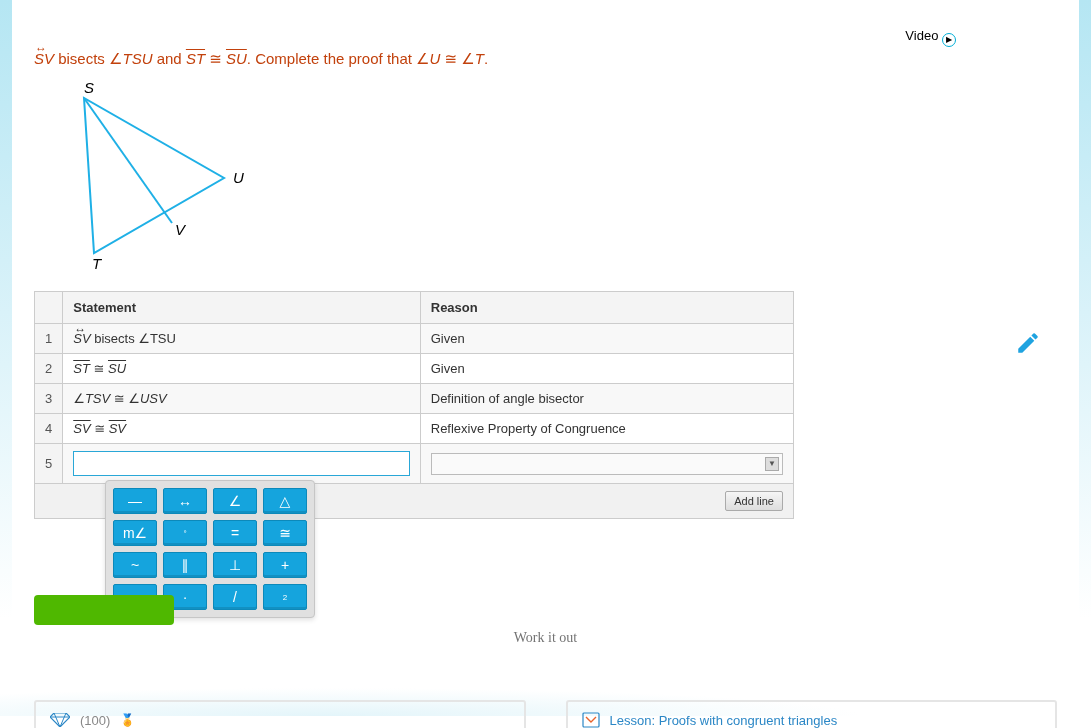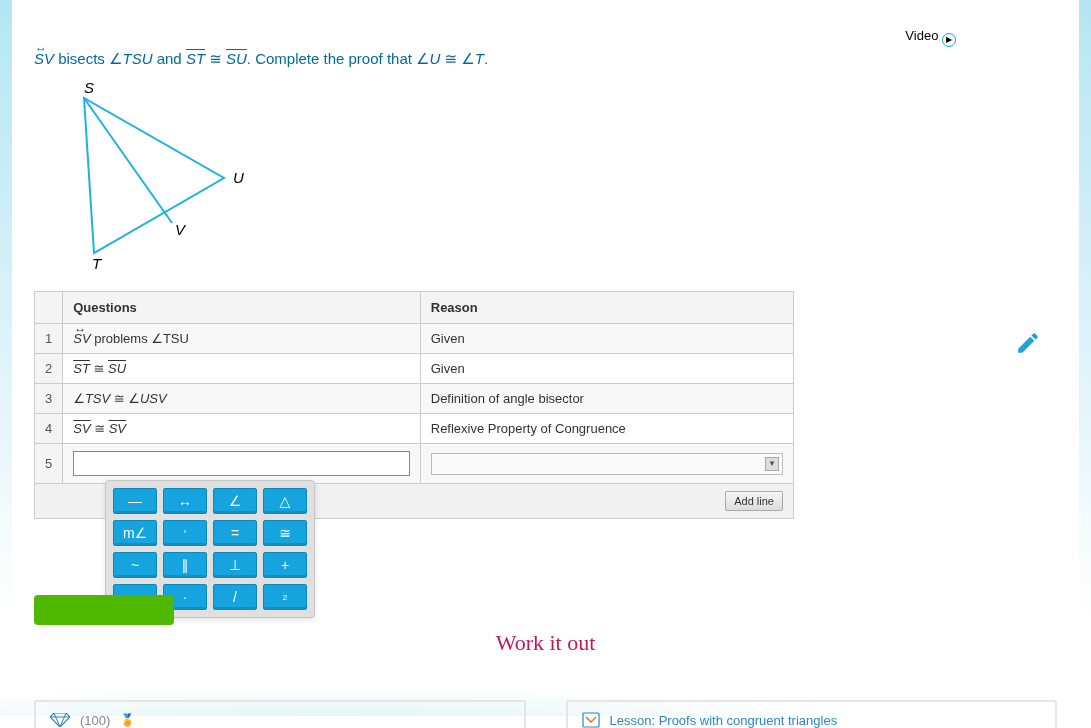--- a/index.html
+++ b/index.html
@@ -101,21 +101,21 @@
     background: radial-gradient(circle at 40% 40%, #ffd77a, #f0a838);
     border-radius: 50%; border: 2px solid #e08a20;
   }
   .pencil-icon {
     position: absolute; right: 50px; top: 330px;
     width: 26px; height: 26px; cursor: pointer;
   }
   .pencil-icon svg { width: 100%; height: 100%; }
   .problem {
     margin-top: 40px;
-    color: #0369a1;
+    color: #c2410c;
     font-size: 15px;
     font-family: Arial, sans-serif;
   }
   .ovline { text-decoration: overline; font-style: italic; }
   .dblarrow { position: relative; display: inline-block; font-style: italic; }
   .dblarrow::before { content: "↔"; position: absolute; top: -10px; left: 1px; font-style: normal; font-size: 12px; }
   .diagram { margin: 15px 0 15px 15px; }
   .proof-table {
     border-collapse: collapse;
     width: 760px;
@@ -176,21 +176,21 @@
   }
   .keypad .k sup { font-size: 8px; vertical-align: super; }
   .submit-btn {
     position: absolute; left: 34px; top: 595px;
     background: #4fb800; width: 140px; height: 30px; border-radius: 4px;
   }
   .work-section {
     position: absolute; left: 0; right: 0; top: 630px; text-align: center;
   }
   .work-title {
-    color: #be185d; font-family: Georgia, serif; font-size: 22px; margin-bottom: 6px;
+    color: #737373; font-family: Georgia, serif; font-size: 14px; margin-bottom: 6px;
   }
   .work-sub { color: #555; font-size: 14px; }
   .recs {
     position: absolute; left: 34px; right: 34px; top: 700px;
     display: flex; gap: 40px;
   }
   .rec {
     flex: 1; border: 2px solid #e5e5e5; border-radius: 3px;
     padding: 10px 14px; display: flex; align-items: center; gap: 10px;
     color: #2b87c6; font-size: 13px;
@@ -238,26 +238,26 @@
       <text x="43" y="186" font-style="italic" font-size="15">T</text>
       <text x="184" y="100" font-style="italic" font-size="15">U</text>
       <text x="126" y="152" font-style="italic" font-size="15">V</text>
     </svg>
   </div>
 
   <table class="proof-table">
     <tbody>
         <tr>
       <th class="numcol"></th>
-      <th>Questions</th>
+      <th>Statement</th>
       <th>Reason</th>
     </tr>
     <tr>
       <td class="numcol">1</td>
-      <td><span class="dblarrow">SV</span><span> problems ∠TSU</span></td>
+      <td><span class="dblarrow">SV</span><span> bisects ∠TSU</span></td>
       <td>Given</td>
     </tr>
     <tr>
       <td class="numcol">2</td>
       <td><span class="ovline">ST</span> ≅ <span class="ovline">SU</span></td>
       <td>Given</td>
     </tr>
     <tr>
       <td class="numcol">3</td>
       <td>∠<i>TSV</i> ≅ ∠<i>USV</i></td>

